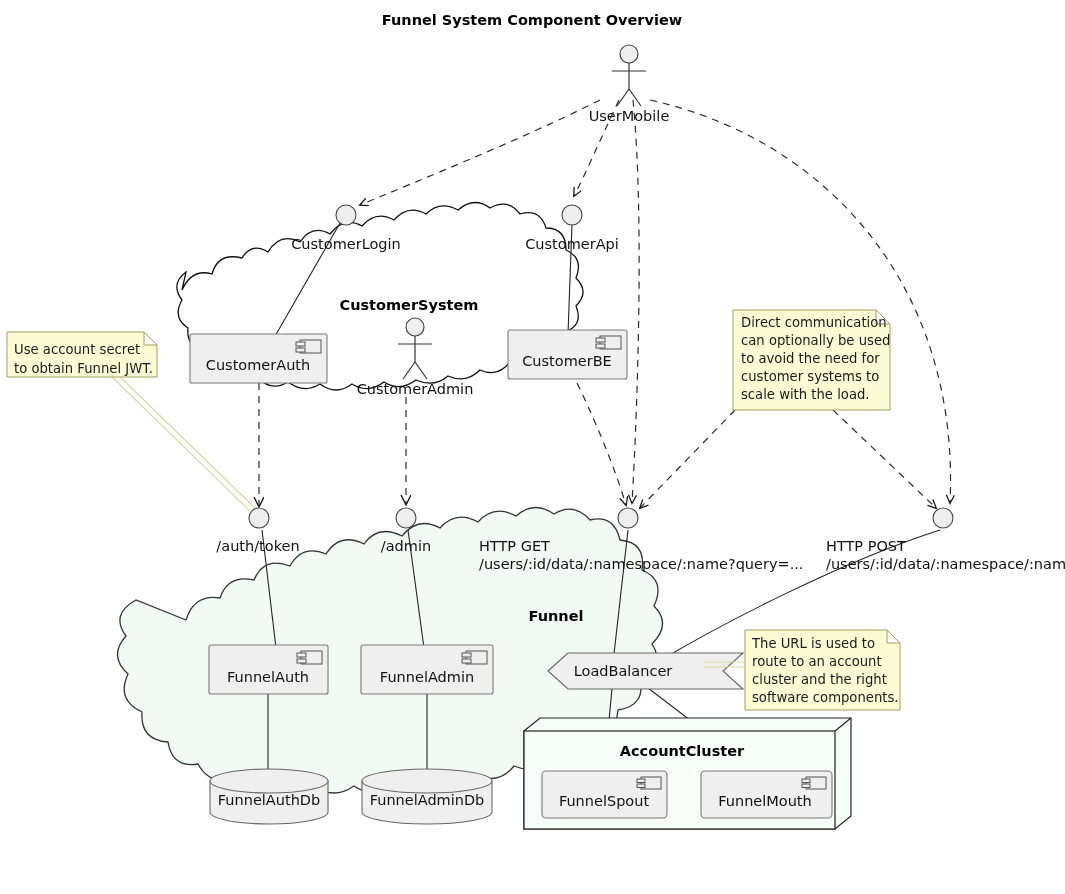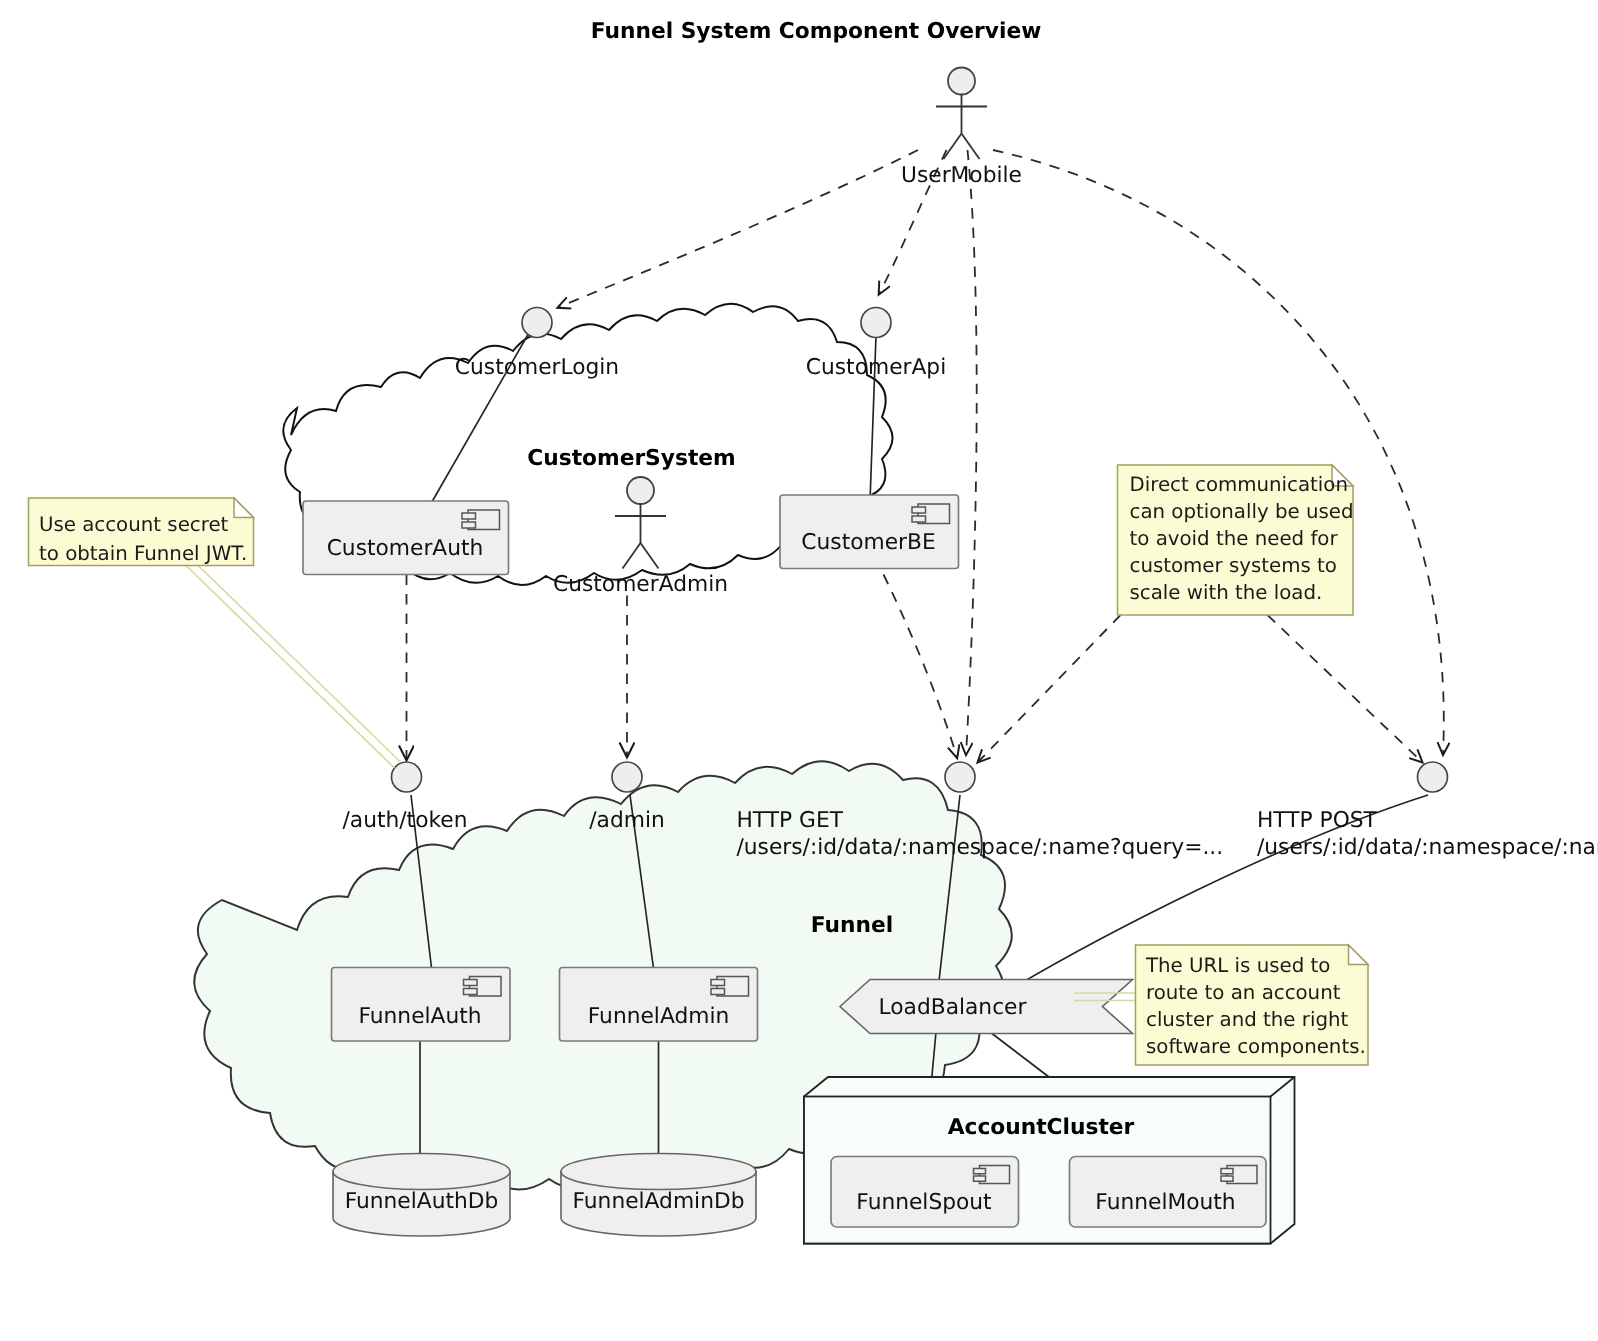--- a/index.html
+++ b/index.html
@@ -11,21 +11,20 @@
     font-family: "DejaVu Sans", "Liberation Sans", sans-serif;
     width: 1065px;
     height: 894px;
     overflow: hidden;
     position: relative;
   }
   #diagram-root {
     position: relative;
     width: 939px;
     height: 894px;
-    margin-left: 12px;
   }
   svg#scene {
     position: absolute;
     left: 0;
     top: 0;
     width: 1065px;
     height: 894px;
   }
   .lbl {
     font-family: "DejaVu Sans", "Liberation Sans", sans-serif;

